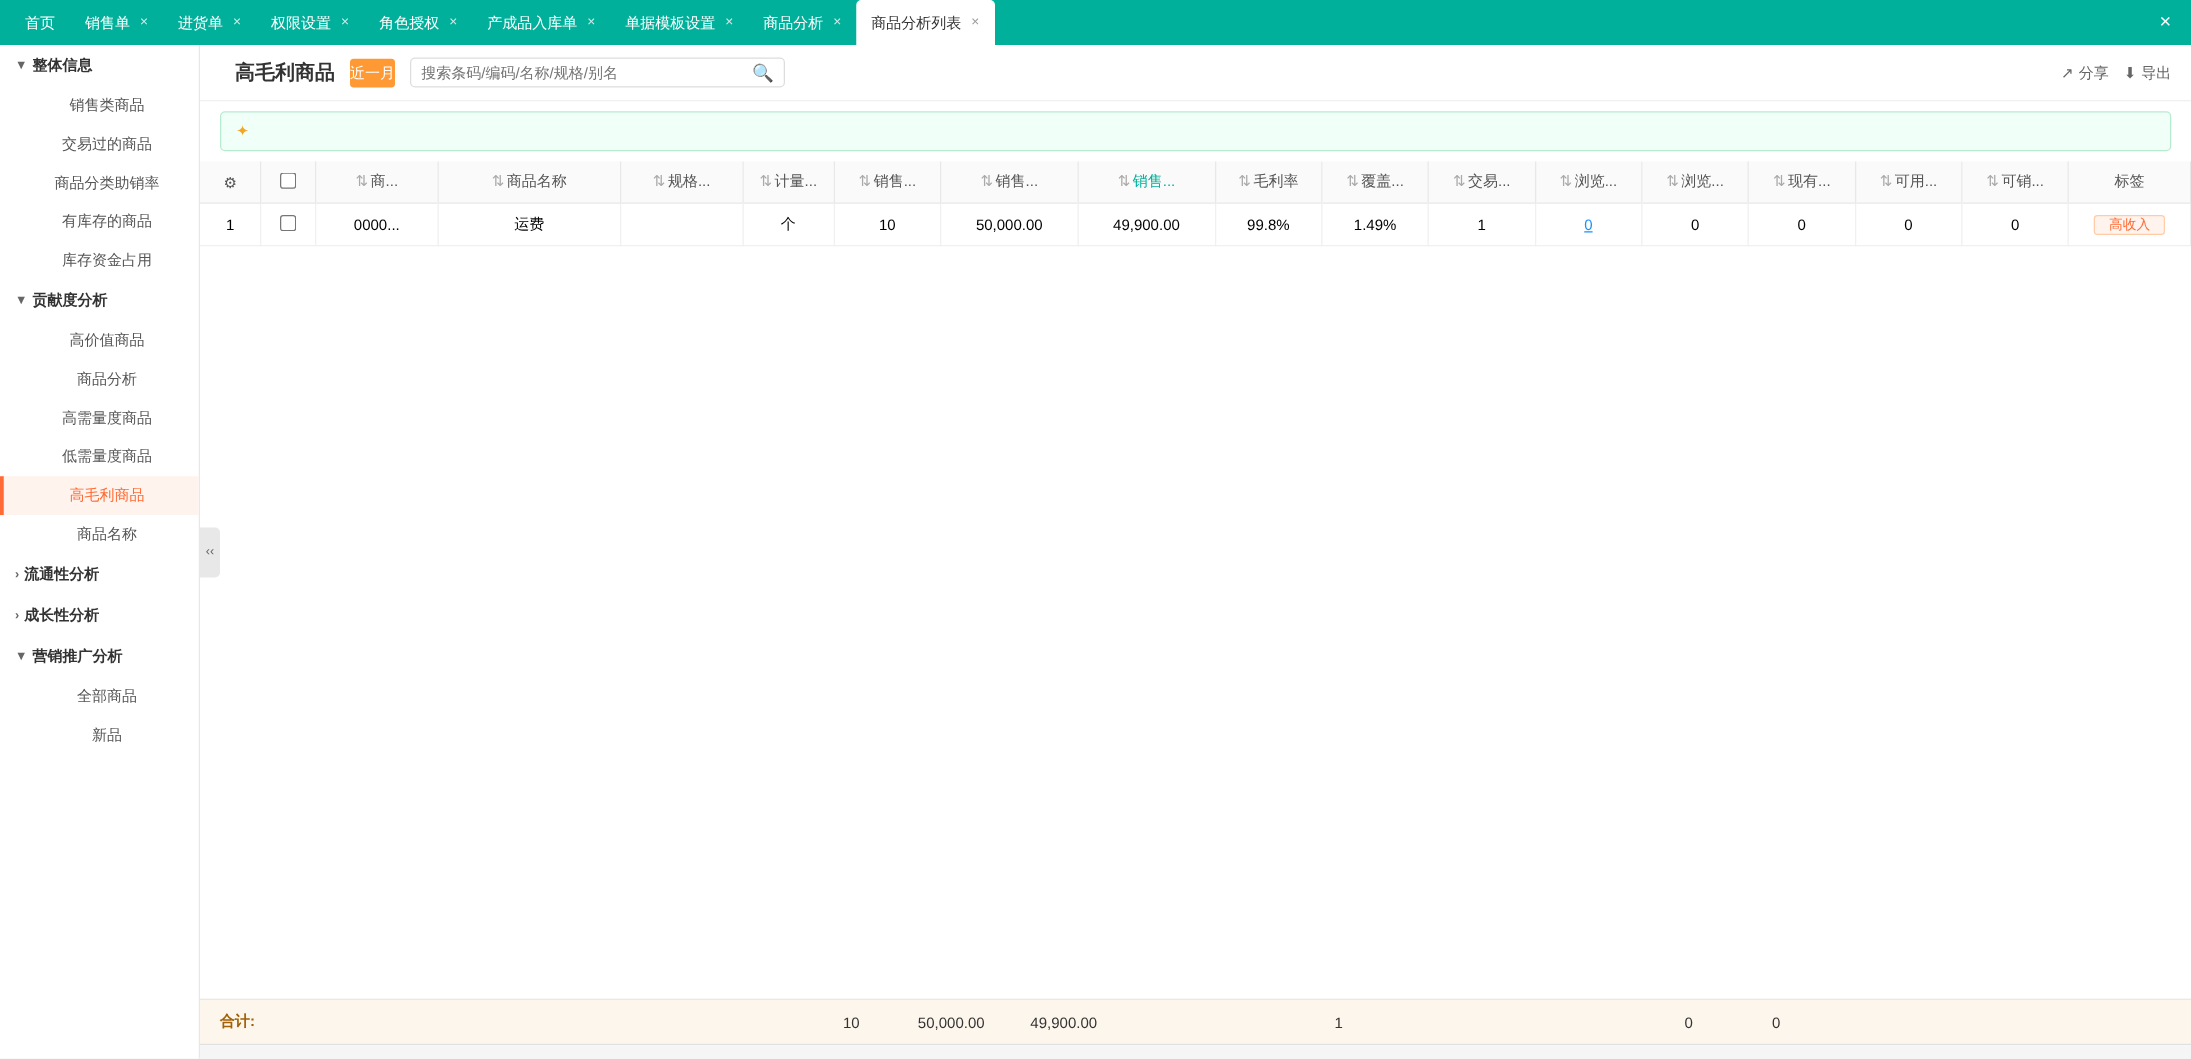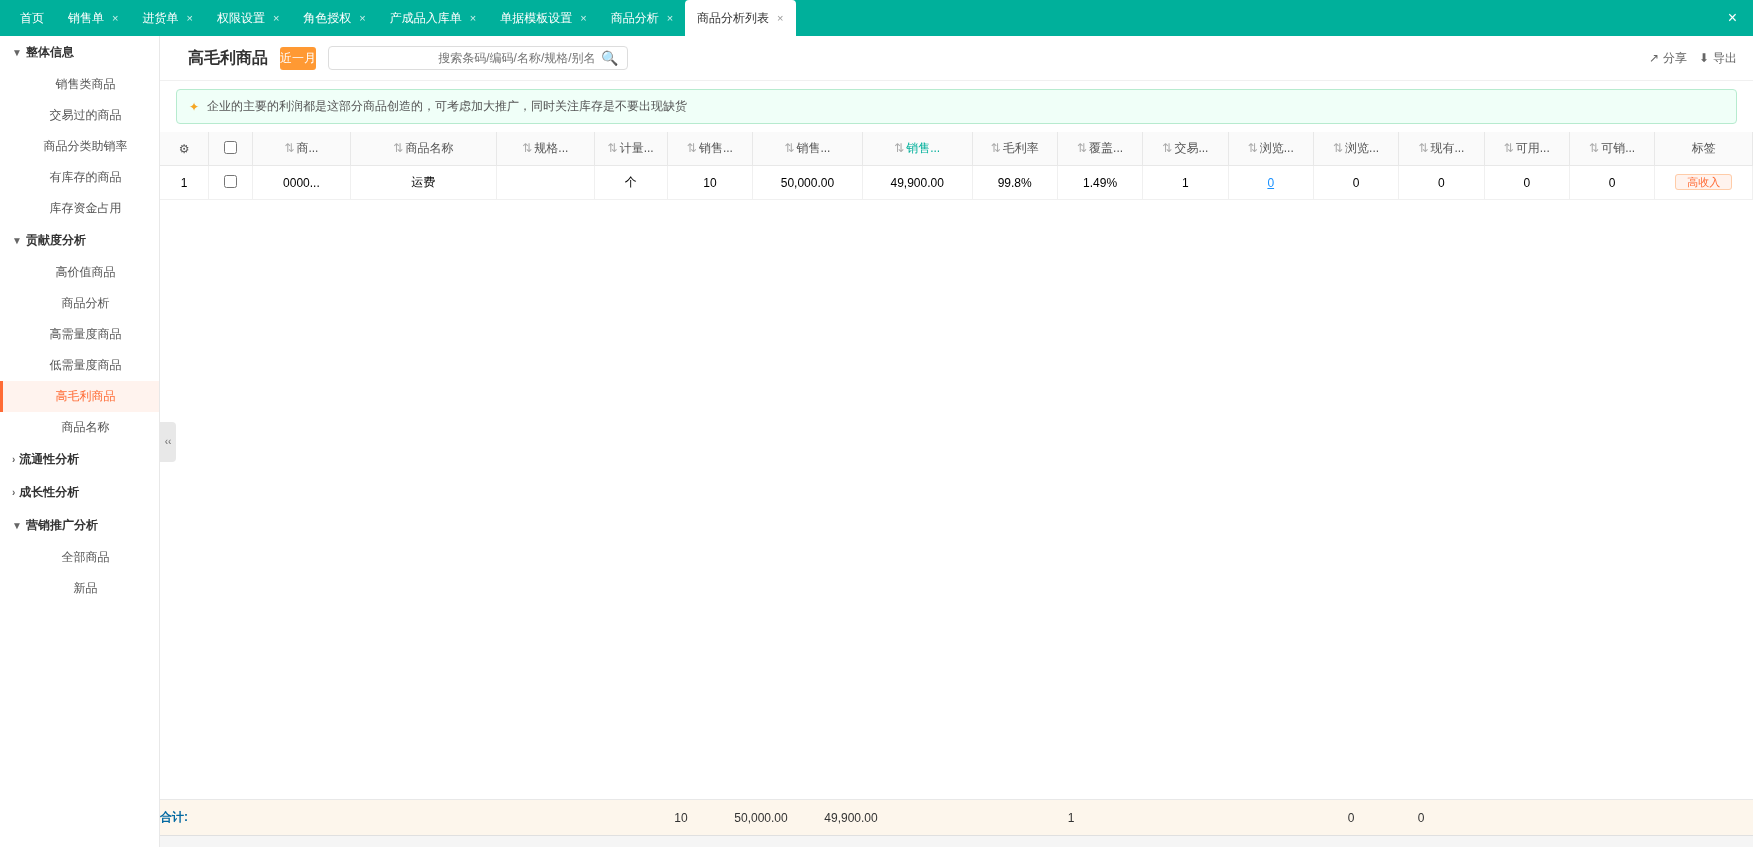--- a/index.html
+++ b/index.html
@@ -146,21 +146,20 @@
       flex: 1;
       max-width: 300px;
     }
     .search-box input {
       border: none;
       outline: none;
       font-size: 12px;
       color: #000000;
       width: 100%;
       background: transparent;
-      text-align: right;
     }
     .search-icon { color: #aaa; font-size: 14px; cursor: pointer; }
     .header-actions {
       margin-left: auto;
       display: flex;
       gap: 12px;
       align-items: center;
     }
     .action-btn {
       display: flex;
@@ -236,21 +235,22 @@
       display: flex;
       align-items: center;
       background: #fdf6ec;
       border-top: 1px solid #e8e8e8;
       padding: 8px 0;
       flex-shrink: 0;
       min-height: 36px;
     }
     .footer-label {
       width: 110px;
-      color: #0369a1;
+      padding-left: 16px;
+      color: #a16207;
       font-weight: bold;
       flex-shrink: 0;
     }
     .footer-cells {
       display: flex;
       flex: 1;
     }
     .footer-cell {
       text-align: center;
       color: #333;
@@ -395,21 +395,20 @@
         </div>
         <div class="action-btn">
           <span>⬇</span>
           <span>导出</span>
         </div>
       </div>
     </div>
 
     <div class="info-banner">
       <span class="info-icon">✦</span>
-      <span>企业的主要的利润都是这部分商品创造的，可考虑加大推广，同时关注库存是不要出现缺货</span>
     </div>
 
     <div class="table-container">
       <table>
         <thead>
           <tr>
             <th class="col-idx">⚙</th>
             <th class="col-check"><input type="checkbox" style=""></th>
             <th class="col-code"><span style="color:#aaa;margin-right:2px;">⇅</span>商...</th>
             <th class="col-name"><span style="color:#aaa;margin-right:2px;">⇅</span>商品名称</th>

